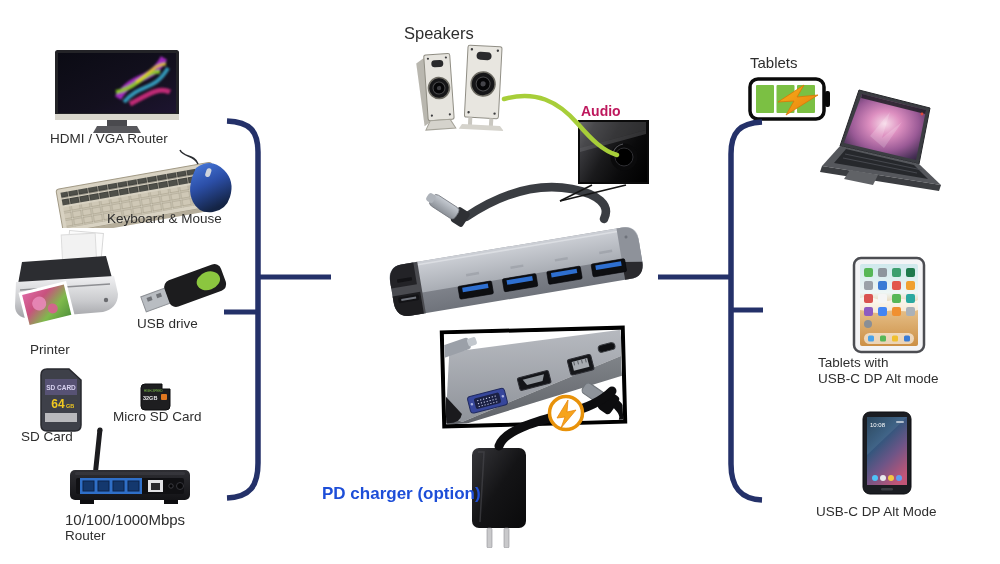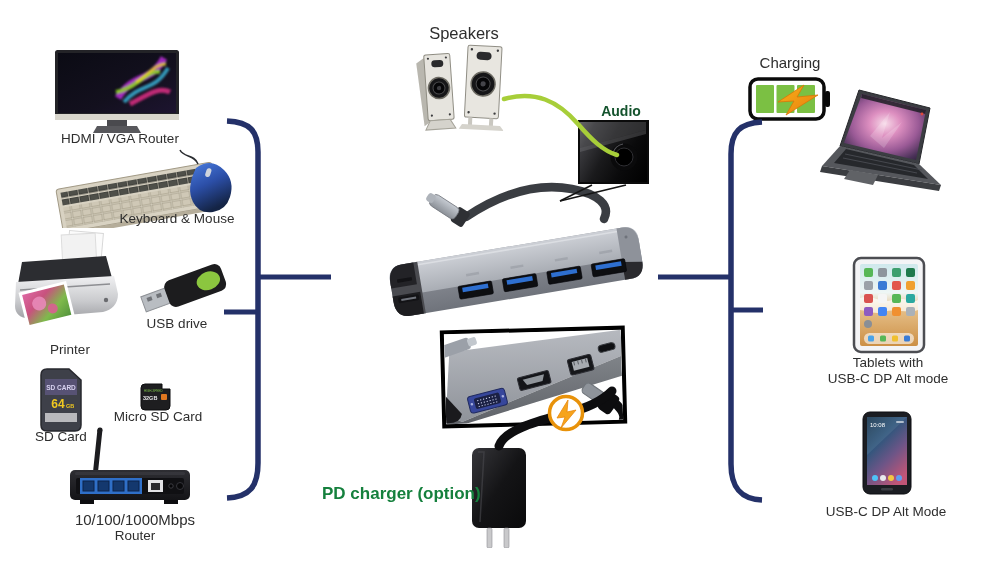--- a/index.html
+++ b/index.html
@@ -1,24 +1,24 @@
 <!DOCTYPE html>
 <html><head>
 <meta charset="utf-8">
 <style>
   html,body{margin:0;padding:0;background:#ffffff;}
   #stage{position:relative;width:1000px;height:564px;background:#ffffff;overflow:hidden;
          font-family:"Liberation Sans",sans-serif;color:#2e2e2e;}
   .abs{position:absolute;}
-  .lbl{position:absolute;font-size:13.5px;line-height:1.18;color:#2e2e2e;text-align:center;white-space:nowrap;}
+  .lbl{position:absolute;font-size:13.5px;line-height:1.18;color:#2e2e2e;text-align:left;white-space:nowrap;}
   .lbl.left-align{text-align:left;}
   .lbl.big{font-size:16.5px;}
   .lbl.mid{font-size:15px;}
-  .lbl.red{color:#14532d;font-weight:600;font-size:14px;}
-  .lbl.orange{color:#15803d;font-weight:600;font-size:17px;}
+  .lbl.red{color:#be185d;font-weight:600;font-size:14px;}
+  .lbl.orange{color:#1d4ed8;font-weight:600;font-size:17px;}
   .two-line{white-space:normal;line-height:1.2;}
   #audio-inset{position:absolute;left:578px;top:120px;width:71px;height:64px;box-sizing:border-box;
     border:2.5px solid #0b0b0b;
     background:linear-gradient(118deg,#6a6a6e 0%,#3a3a3e 16%,#1a1a1c 42%,#0a0a0b 68%,#000 100%);}
   #ports-inset{position:absolute;left:441px;top:328px;width:185px;height:98px;box-sizing:border-box;
     border:4px solid #000;background:#fff;transform:rotate(-1.5deg);overflow:hidden;}
   svg{display:block;}
 </style>
 </head>
 <body>
@@ -451,21 +451,21 @@
   <div class="lbl" style="left:137px;top:316px;width:80px">USB drive</div>
   <div class="lbl" style="left:21px;top:429px;width:80px">SD Card</div>
   <div class="lbl" style="left:113px;top:409px;width:90px">Micro SD Card</div>
   <div class="lbl mid" style="left:65px;top:511px;width:140px">10/100/1000Mbps</div>
   <div class="lbl" style="left:65px;top:528px;width:140px">Router</div>
 
   <div class="lbl big" style="left:404px;top:24px;width:120px">Speakers</div>
   <div class="lbl red" style="left:581px;top:103px;width:80px">Audio</div>
   <div class="lbl orange left-align" style="left:322px;top:484px;width:170px">PD charger (option)</div>
 
-  <div class="lbl mid" style="left:750px;top:54px;width:80px">Charging</div>
+  <div class="lbl mid" style="left:750px;top:54px;width:80px">Tablets</div>
   <div class="lbl two-line" style="left:818px;top:355px;width:140px">
     <div>Tablets with</div>
     <div>USB-C DP Alt mode</div>
   </div>
   <div class="lbl two-line" style="left:816px;top:504px;width:140px">
     <div>USB-C DP Alt Mode</div>
   </div>
 
 </div>
 

